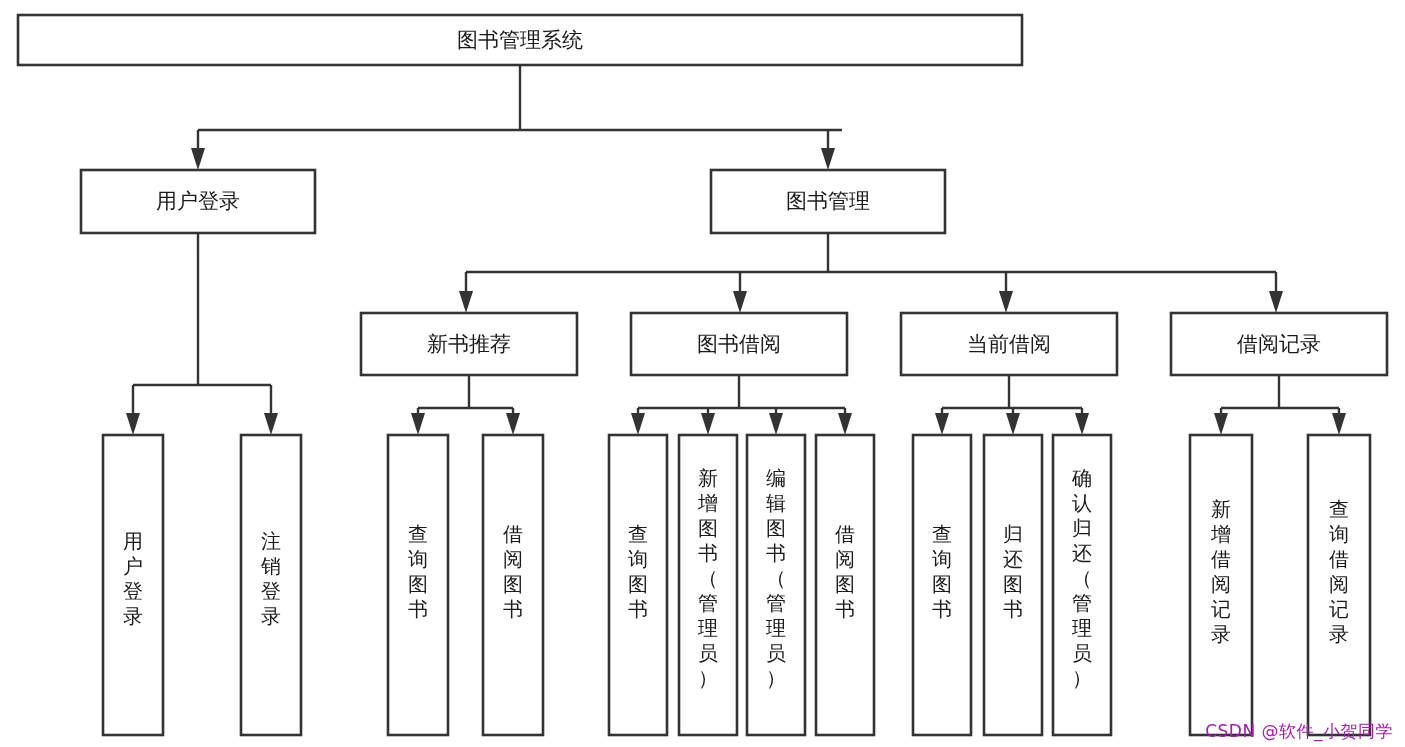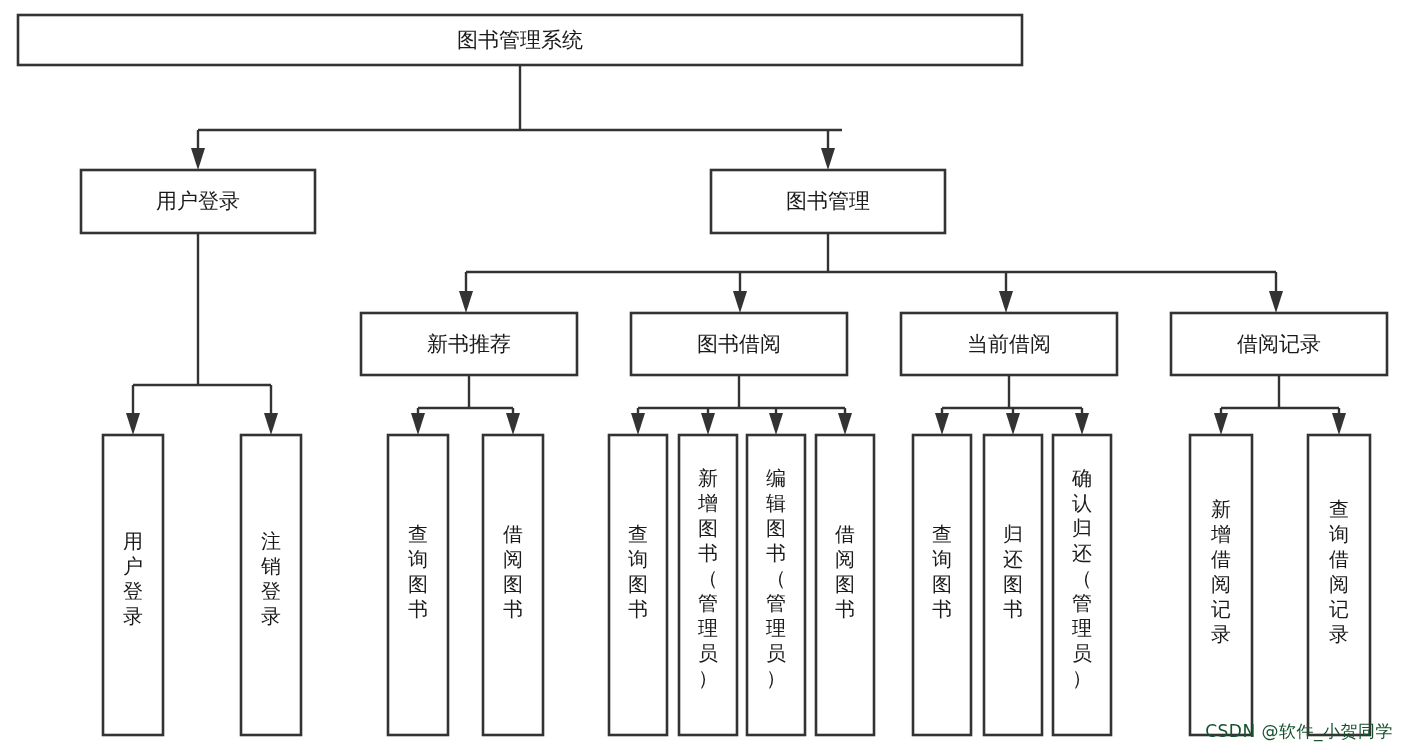--- a/index.html
+++ b/index.html
@@ -54,21 +54,21 @@
     font-size: 20px;
     fill: #1a1a1a;
     text-anchor: middle;
   }
   .watermark {
     position: absolute;
     right: 12px;
     bottom: 4px;
     font-family: "DejaVu Sans", "Liberation Sans", sans-serif;
     font-size: 17px;
-    color: #14532d;
+    color: #a21caf;
     letter-spacing: 0.5px;
     white-space: nowrap;
     user-select: none;
   }
 </style>
 </head>
 <body>
 
 <div id="diagram-root">
 

